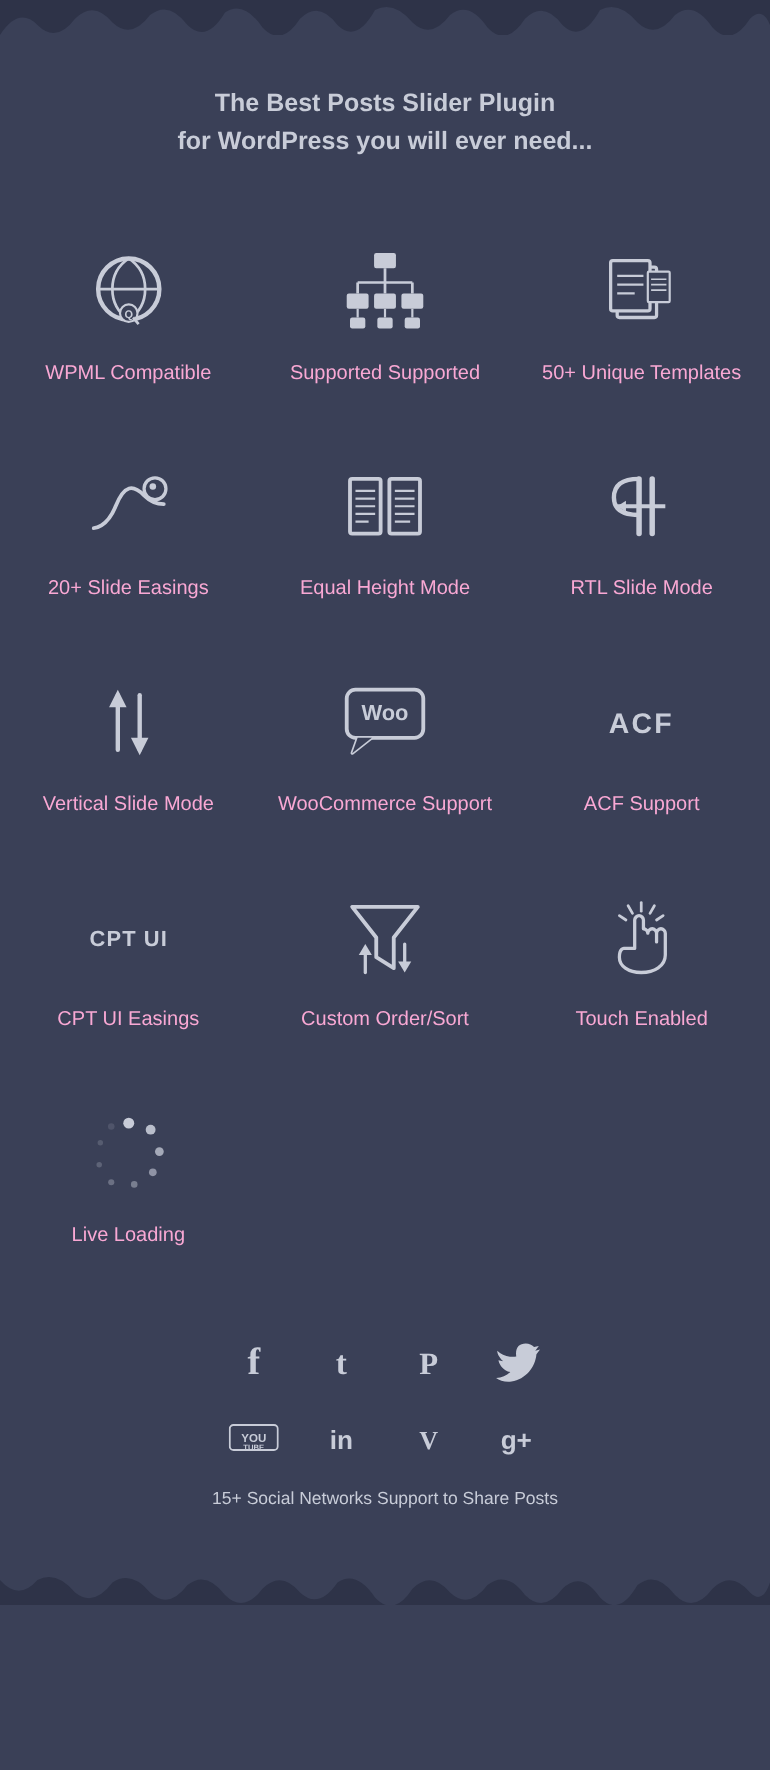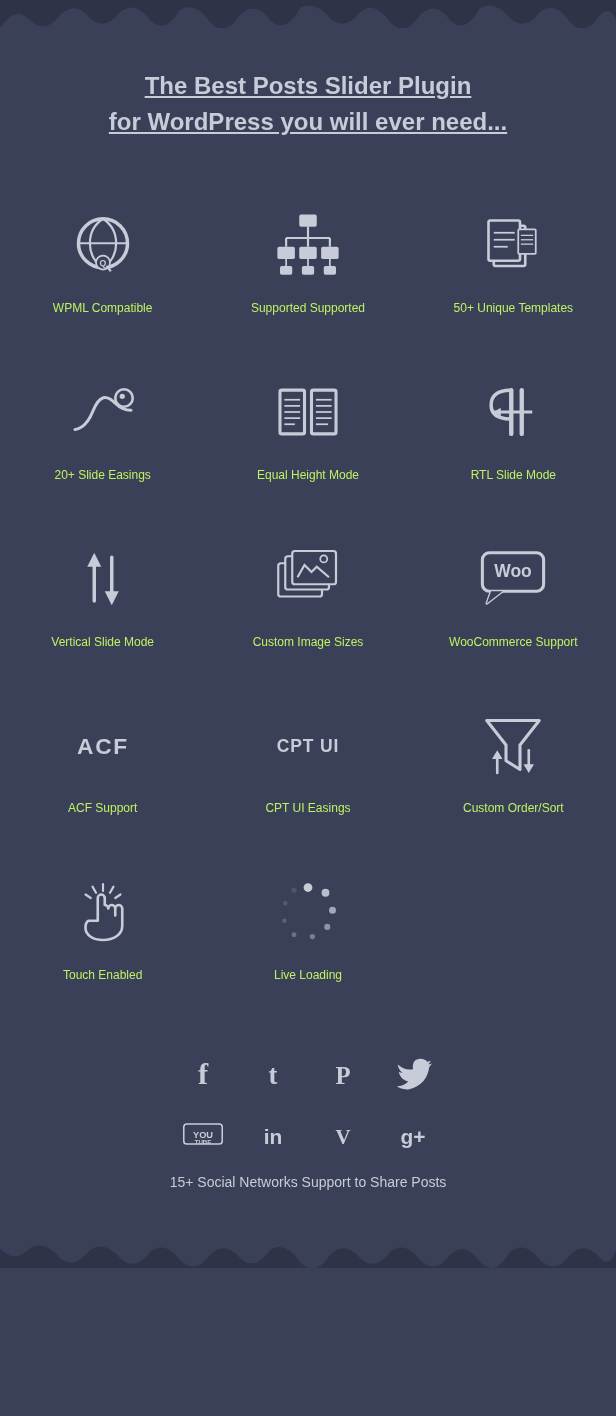--- a/index.html
+++ b/index.html
@@ -12,24 +12,23 @@
       overflow-x: hidden;
     }
 
     .header {
       text-align: center;
       padding: 40px 20px 30px;
       color: #c8ccd8;
     }
 
     .header h1 {
-      font-size: 24px;
+      font-size: 20px;
       font-weight: bold;
       line-height: 1.5;
-      text-decoration: underline;
     }
 
     .features-grid {
       display: grid;
       grid-template-columns: repeat(3, 1fr);
       padding: 10px 0;
     }
 
     .feature-item {
       display: flex;
@@ -49,22 +48,22 @@
     }
 
     .feature-icon svg {
       width: 70px;
       height: 70px;
       fill: #c8ccd8;
       stroke: none;
     }
 
     .feature-label {
-      font-size: 12px;
-      color: #bef264;
+      font-size: 16px;
+      color: #f9a8d4;
       line-height: 1.4;
     }
 
     .social-section {
       text-align: center;
       padding: 30px 20px 20px;
     }
 
     .social-row {
       display: flex;
@@ -228,34 +227,20 @@
 
         <line x1="30" y1="65" x2="30" y2="15" stroke="#c8ccd8" stroke-width="4" stroke-linecap="round"></line>
         <polygon points="30,10 22,26 38,26" fill="#c8ccd8"></polygon>
         <line x1="50" y1="15" x2="50" y2="65" stroke="#c8ccd8" stroke-width="4" stroke-linecap="round"></line>
         <polygon points="50,70 42,54 58,54" fill="#c8ccd8"></polygon>
       </svg>
     </div>
     <span class="feature-label">Vertical Slide Mode</span>
   </div>
 
-  <div class="feature-item">
-    <div class="feature-icon">
-      <svg viewBox="0 0 80 80" xmlns="http://www.w3.org/2000/svg">
-
-        <rect x="6" y="22" width="50" height="38" rx="3" fill="none" stroke="#c8ccd8" stroke-width="2.5"></rect>
-        <rect x="14" y="14" width="50" height="38" rx="3" fill="#3a4057" stroke="#c8ccd8" stroke-width="2.5"></rect>
-        <rect x="22" y="8" width="50" height="38" rx="3" fill="#3a4057" stroke="#c8ccd8" stroke-width="2.5"></rect>
-
-        <polyline points="28,38 36,24 44,32 50,26 64,38" fill="none" stroke="#c8ccd8" stroke-width="2.5"></polyline>
-        <circle cx="58" cy="17" r="4" fill="none" stroke="#c8ccd8" stroke-width="2"></circle>
-      </svg>
-    </div>
-    <span class="feature-label">Custom Image Sizes</span>
-  </div>
 
   <div class="feature-item">
     <div class="feature-icon">
       <svg viewBox="0 0 80 80" xmlns="http://www.w3.org/2000/svg">
 
         <rect x="5" y="10" width="70" height="44" rx="8" fill="none" stroke="#c8ccd8" stroke-width="3.5"></rect>
         <path d="M15,54 L10,68 L28,54Z" fill="none" stroke="#c8ccd8" stroke-width="3" stroke-linejoin="round"></path>
         <path d="M15,54 L10,68 L28,54" fill="#3a4057"></path>
         <text x="40" y="38" text-anchor="middle" font-size="20" font-weight="bold" fill="#c8ccd8" font-family="Arial">Woo</text>
       </svg>

